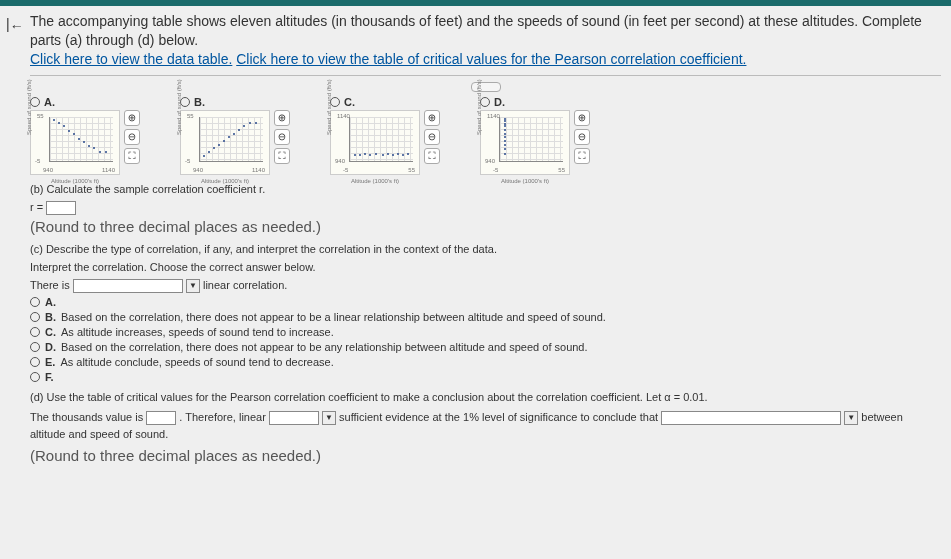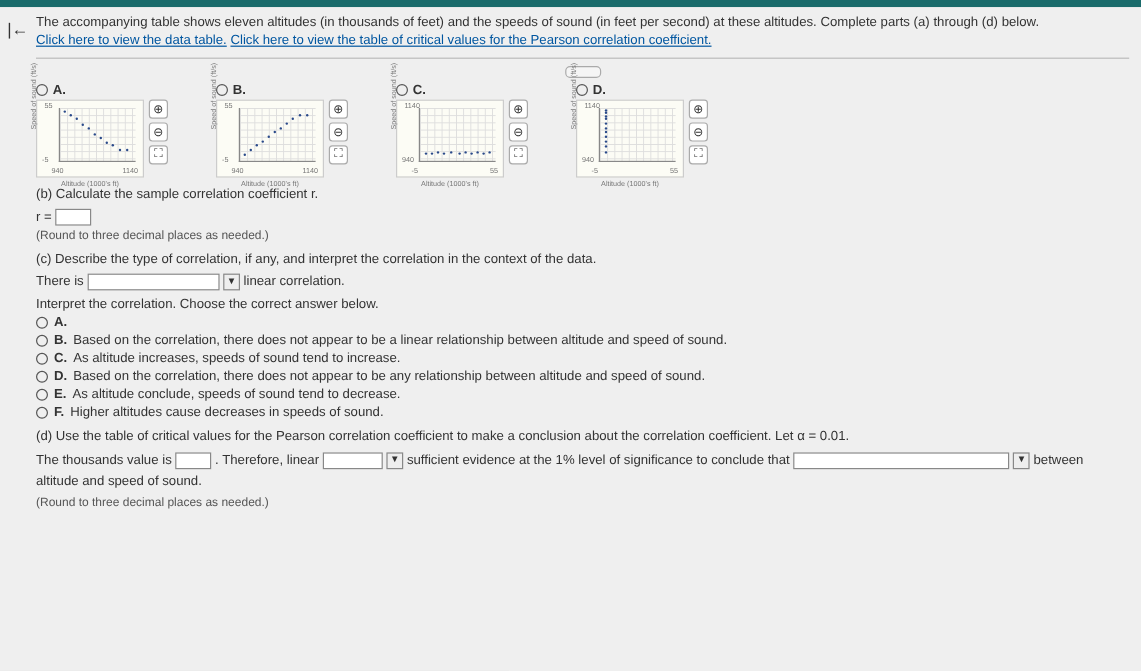--- a/index.html
+++ b/index.html
@@ -1,20 +1,20 @@
 <!DOCTYPE html>
 <html><head>
 <meta charset="utf-8">
 <style>
 *{box-sizing:border-box;margin:0;padding:0}
 body{font-family:Arial,sans-serif;font-size:11px;color:#333;background:#e8e8e8;width:951px;height:559px;overflow:hidden;position:relative}
 .topbar{background:#1a6b6b;height:6px}
 .page{background:#efefef;padding:6px 10px 10px 30px;height:553px;position:relative}
 .back-icon{position:absolute;left:6px;top:10px;font-size:14px;color:#333;cursor:pointer}
-.intro{font-size:11px;line-height:1.35;margin-bottom:4px}
+.intro{font-size:14px;line-height:1.35;margin-bottom:4px}
 .link{color:#0056a0;text-decoration:underline;cursor:pointer}
 hr.sep{border:none;border-top:1px solid #bbb;margin:6px 0}
 .relay{display:flex;justify-content:center}
 .relay-icon{width:30px;height:10px;border:1px solid #aaa;border-radius:4px;position:relative;background:#f5f5f5}
 .sect{margin:8px 0 4px 0;font-size:11px}
 .opts{display:flex;gap:40px;margin:4px 0 8px 0}
 .opt{display:flex;flex-direction:column;gap:2px}
 .opt-head{display:flex;align-items:center;gap:4px}
 .radio{width:10px;height:10px;border:1px solid #555;border-radius:50%;display:inline-block}
 .thumb-wrap{display:flex;align-items:flex-start;gap:4px}
@@ -28,21 +28,21 @@
 .thumb .plot{position:absolute;left:18px;top:6px;right:6px;bottom:12px;border-left:1px solid #888;border-bottom:1px solid #888;background-image:linear-gradient(#ddd 1px,transparent 1px),linear-gradient(90deg,#ddd 1px,transparent 1px);background-size:6px 6px}
 .thumb .pts{position:absolute;inset:0}
 .tools{display:flex;flex-direction:column;gap:3px}
 .tool{width:16px;height:16px;border:1px solid #aaa;border-radius:3px;background:#fff;display:flex;align-items:center;justify-content:center;font-size:10px;cursor:pointer}
 .inline-input{display:inline-block;width:30px;height:14px;border:1px solid #888;background:#fff;vertical-align:middle}
 .inline-input.wide{width:110px}
 .inline-input.wider{width:180px}
 .dd{display:inline-flex;align-items:center;justify-content:center;width:14px;height:14px;border:1px solid #888;background:#eee;font-size:8px;vertical-align:middle}
 .mc{margin:3px 0;display:flex;align-items:center;gap:5px}
 .subq{margin:6px 0 3px 0}
-.small{font-size:10px;color:#555}
+.small{font-size:15px;color:#555}
 .dot{position:absolute;width:2px;height:2px;background:#2a4a8a;border-radius:50%}
 </style>
 </head>
 <body>
 
 <div class="topbar"></div>
 <div class="page">
   <span class="back-icon">|←</span>
 
   <div class="intro">
@@ -209,27 +209,27 @@
   </div>
 
   <div class="sect">(b) Calculate the sample correlation coefficient r.</div>
   <div class="subq">
     <span>r = </span>
     <span class="inline-input"></span>
   </div>
   <div class="small">(Round to three decimal places as needed.)</div>
 
   <div class="sect">(c) Describe the type of correlation, if any, and interpret the correlation in the context of the data.</div>
+  <div class="subq">Interpret the correlation. Choose the correct answer below.</div>
   <div class="subq">
     <span>There is</span>
     <span class="inline-input wide"></span>
     <span class="dd">▼</span>
     <span>linear correlation.</span>
   </div>
-  <div class="subq">Interpret the correlation. Choose the correct answer below.</div>
 
   <div class="mc">
       <span class="radio"></span>
       <b>A.</b>
     </div>
   <div class="mc">
       <span class="radio"></span>
       <b>B.</b>
       <span>Based on the correlation, there does not appear to be a linear relationship between altitude and speed of sound.</span>
     </div>
@@ -244,21 +244,20 @@
       <span>Based on the correlation, there does not appear to be any relationship between altitude and speed of sound.</span>
     </div>
   <div class="mc">
       <span class="radio"></span>
       <b>E.</b>
       <span>As altitude conclude, speeds of sound tend to decrease.</span>
     </div>
   <div class="mc">
       <span class="radio"></span>
       <b>F.</b>
-      <span>Higher altitudes cause decreases in speeds of sound.</span>
     </div>
 
   <div class="sect">(d) Use the table of critical values for the Pearson correlation coefficient to make a conclusion about the correlation coefficient. Let α = 0.01.</div>
   <div class="subq" style="line-height:1.6">
     <span>The thousands value is</span>
     <span class="inline-input"></span>
     <span>. Therefore, linear</span>
     <span class="inline-input" style="width:50px"></span>
     <span class="dd">▼</span>
     <span>sufficient evidence at the 1% level of significance to conclude that</span>

